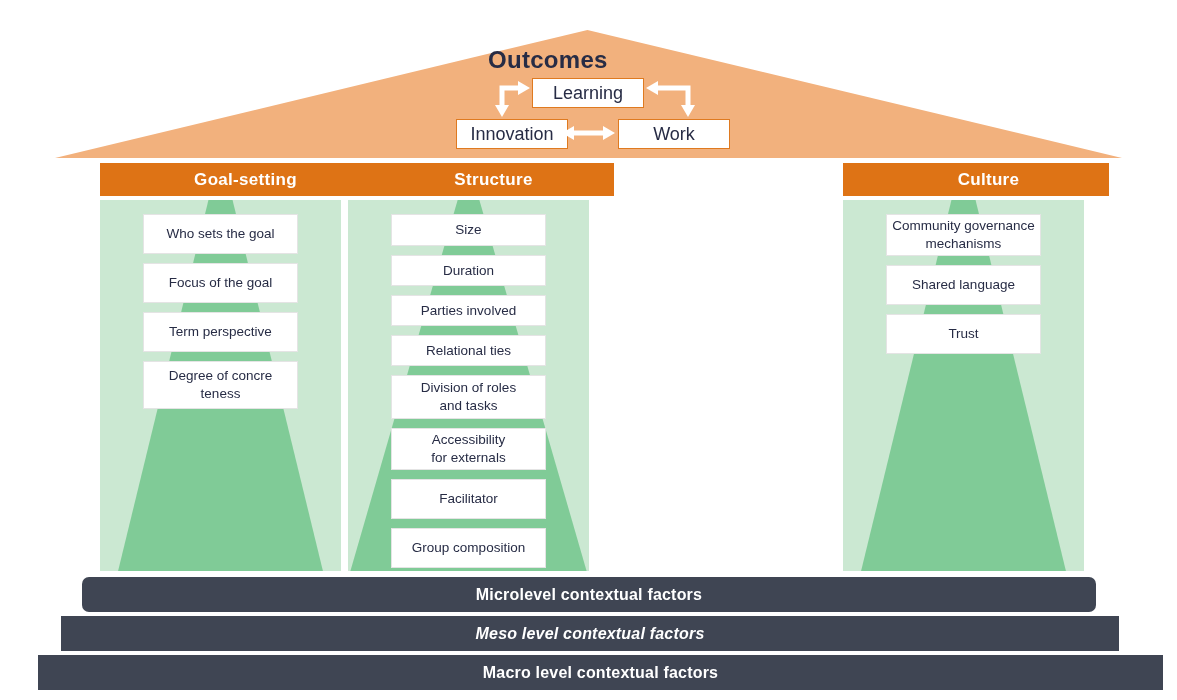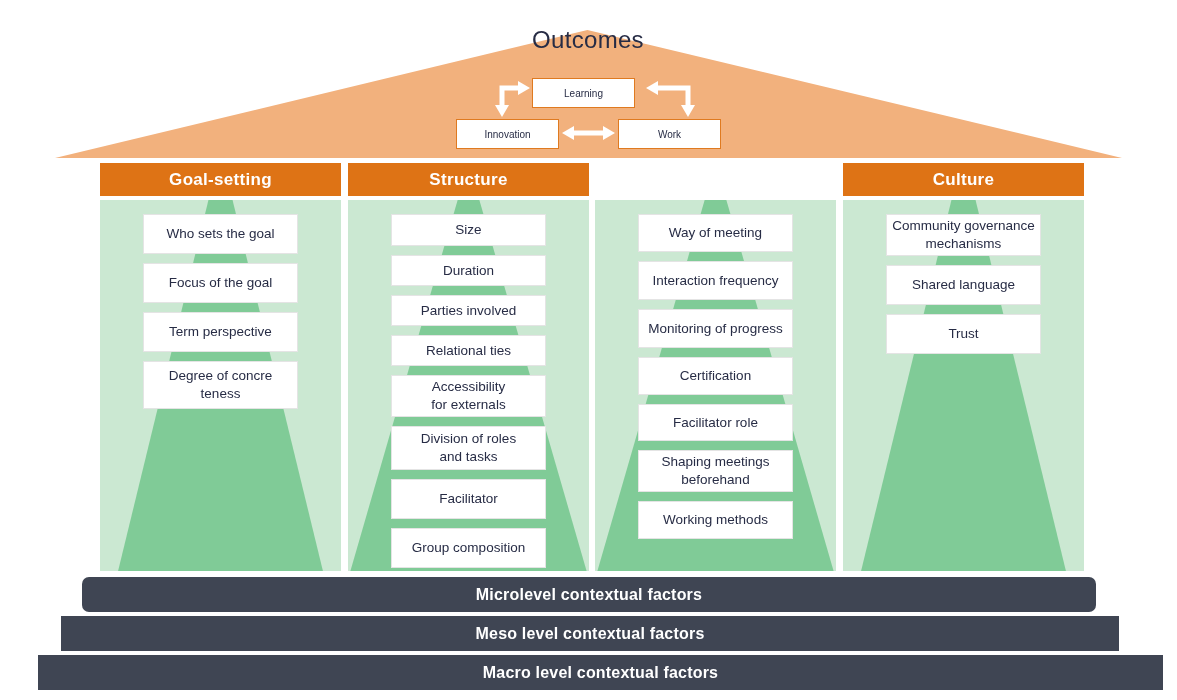--- a/index.html
+++ b/index.html
@@ -7,39 +7,39 @@
     position:relative;width:1177px;height:700px;background:#ffffff;
     font-family:"Liberation Sans",sans-serif;overflow:hidden;
   }
   
   .roof{
     position:absolute;left:55px;top:30px;width:1067px;height:128px;
     background:#F2B17D;
     clip-path:polygon(49.9% 0,100% 100%,0 100%);
   }
   .roof-title{
-    position:absolute;left:488px;top:26px;width:200px;
-    text-align:center;font-size:24px;font-weight:normal;color:#272C45;
+    position:absolute;left:488px;top:46px;width:200px;
+    text-align:left;font-size:24px;font-weight:bold;color:#272C45;
     letter-spacing:.3px;
   }
   .roof-box{
-    position:absolute;height:30px;width:103px;background:#ffffff;
+    position:absolute;height:30px;width:112px;background:#ffffff;
     border:1.5px solid #DF7A20;box-sizing:border-box;
     display:flex;align-items:center;justify-content:center;
-    font-size:10px;color:#272C45;
+    font-size:18px;color:#272C45;
   }
   .roof-box.learning{left:532px;top:78px;}
   .roof-box.innovation{left:456px;top:119px;}
   .roof-box.work{left:618px;top:119px;}
   .arrows{position:absolute;left:0;top:0;pointer-events:none;}
   
   .col-header{
     position:absolute;top:163px;height:33px;width:241px;background:#DE7315;
     color:#ffffff;font-size:17px;font-weight:bold;text-align:center;
-    line-height:33px;letter-spacing:.3px;
+    line-height:33px;letter-spacing:.3px;padding-left:25px;
   }
   .col-panel{
     position:absolute;top:200px;height:371px;width:241px;background:#CBE8D2;
     overflow:hidden;
   }
   .c1{left:100px;} .c2{left:348px;} .c3{left:595px;} .c4{left:843px;}
   .trapezoid{position:absolute;inset:0;background:#80CB97;}
   .trap-narrow{clip-path:polygon(45% 0,55% 0,92.5% 100%,7.5% 100%);}
   .trap-wide{clip-path:polygon(45.5% 0,54.5% 0,99% 100%,1% 100%);}
   .box-stack{
@@ -52,21 +52,21 @@
     text-align:center;font-size:13.5px;line-height:1.3;color:#272C45;
     white-space:pre-line;padding:2px 4px;
   }
   
   .context-bar{
     position:absolute;height:35px;background:#3F4553;color:#ffffff;
     font-size:16px;font-weight:bold;text-align:center;line-height:35px;
     letter-spacing:.2px;
   }
   .bar-micro{left:82px;top:577px;width:1014px;border-radius:7px;}
-  .bar-meso{left:61px;top:616px;width:1058px;}
+  .bar-meso{left:61px;top:616px;width:1058px;font-style:italic;}
   .bar-macro{left:38px;top:655px;width:1125px;}
 </style>
 </head>
 <body>
 
 <div class="stage">
 
   <div class="roof"></div>
   <div class="roof-title">Outcomes</div>
   <div class="roof-box learning">Learning</div>
@@ -109,42 +109,29 @@
     </div>
   </div>
 
   <div class="col-panel c2">
     <div class="trapezoid trap-wide"></div>
     <div class="box-stack">
       <div class="factor-box" style="min-height:32px">Size</div>
       <div class="factor-box" style="min-height:31px">Duration</div>
       <div class="factor-box" style="min-height:31px">Parties involved</div>
       <div class="factor-box" style="min-height:31px">Relational ties</div>
+      <div class="factor-box" style="min-height:44px">Division of roles
+and tasks</div>
       <div class="factor-box" style="min-height:42px">Accessibility
 for externals</div>
-      <div class="factor-box" style="min-height:44px">Division of roles
-and tasks</div>
       <div class="factor-box" style="min-height:40px">Facilitator</div>
       <div class="factor-box" style="min-height:40px">Group composition</div>
     </div>
   </div>
 
-  <div class="col-panel c3">
-    <div class="trapezoid trap-wide"></div>
-    <div class="box-stack">
-      <div class="factor-box" style="min-height:38px">Way of meeting</div>
-      <div class="factor-box" style="min-height:39px">Interaction frequency</div>
-      <div class="factor-box" style="min-height:39px">Monitoring of progress</div>
-      <div class="factor-box" style="min-height:38px">Certification</div>
-      <div class="factor-box" style="min-height:37px">Facilitator role</div>
-      <div class="factor-box" style="min-height:42px">Shaping meetings
-beforehand</div>
-      <div class="factor-box" style="min-height:38px">Working methods</div>
-    </div>
-  </div>
 
   <div class="col-panel c4">
     <div class="trapezoid trap-narrow"></div>
     <div class="box-stack">
       <div class="factor-box" style="min-height:42px">Community governance
 mechanisms</div>
       <div class="factor-box" style="min-height:40px">Shared language</div>
       <div class="factor-box" style="min-height:40px">Trust</div>
     </div>
   </div>

